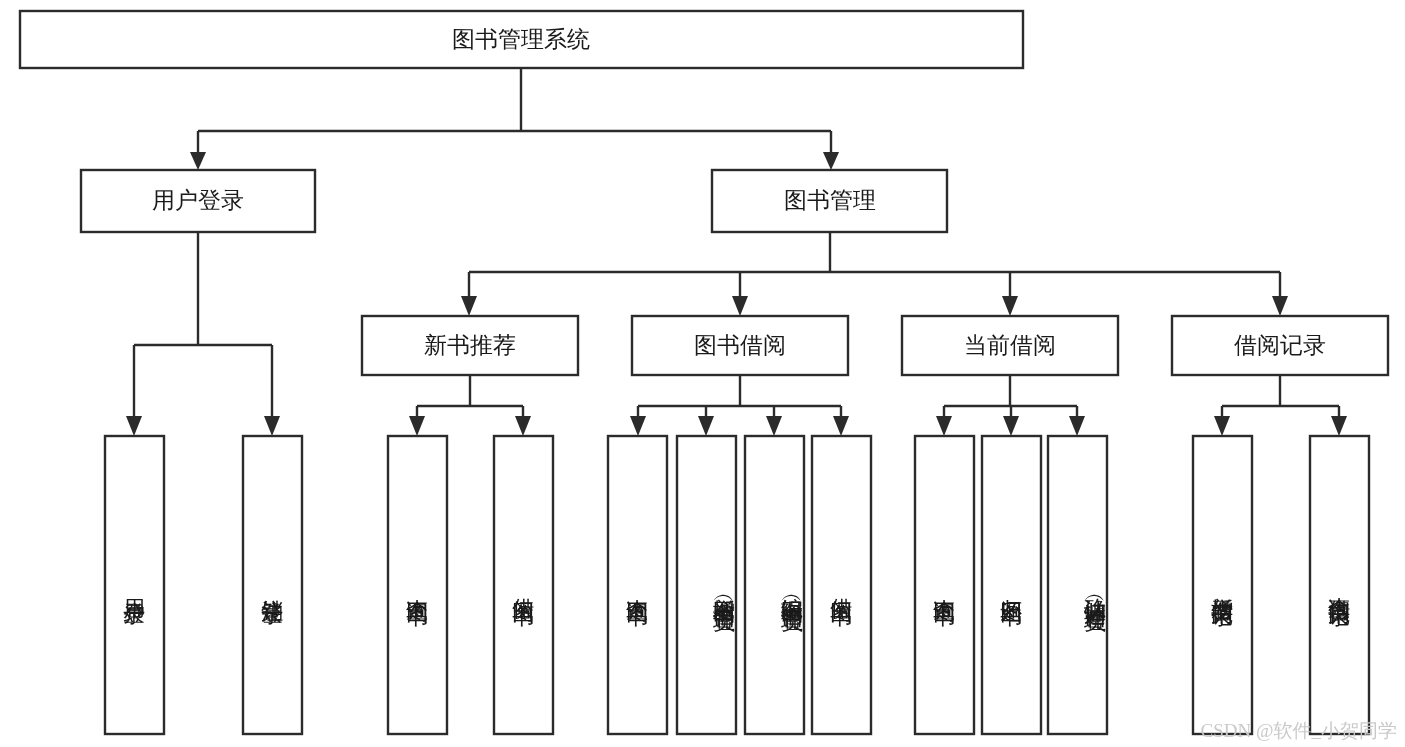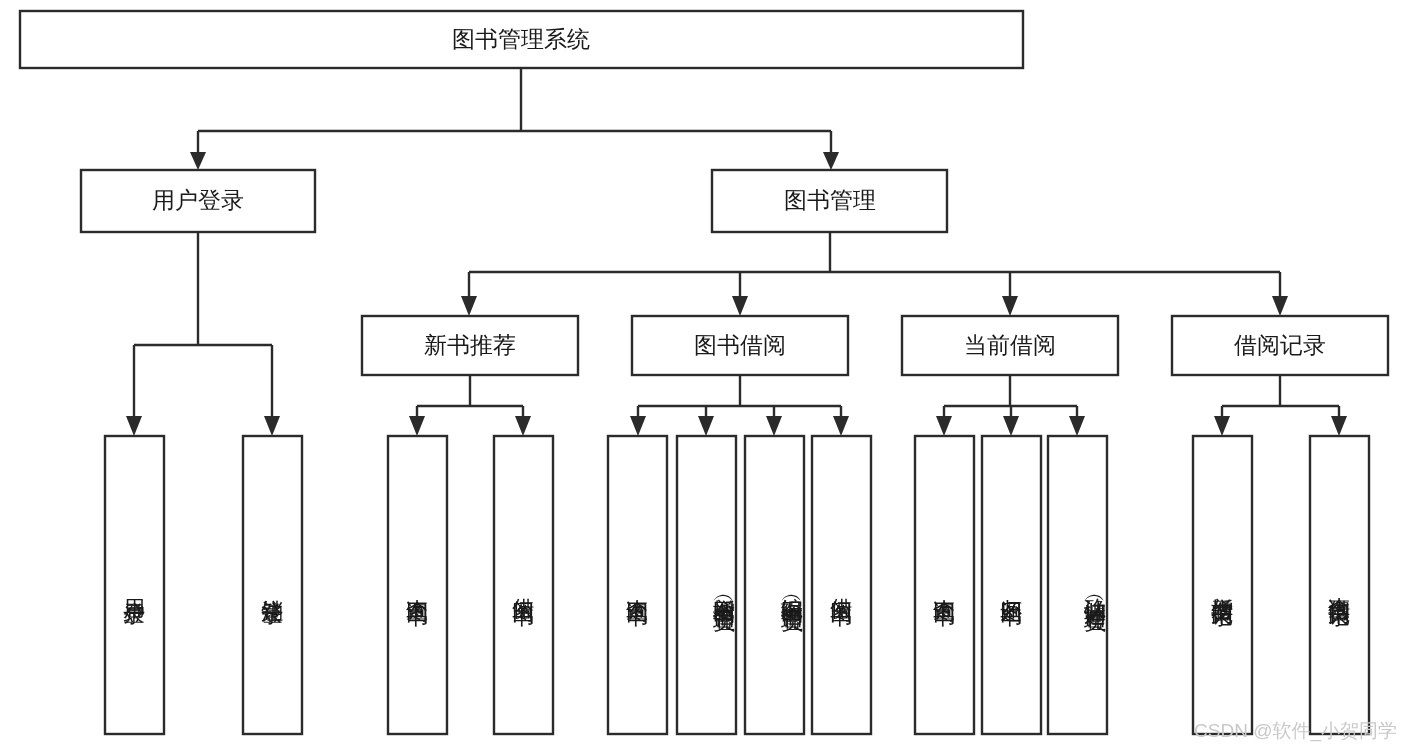--- a/index.html
+++ b/index.html
@@ -63,21 +63,21 @@
     white-space: nowrap;
     pointer-events: none;
   }
   .vert-label.centered {
     align-items: center;
   }
   .watermark {
     position: absolute;
     right: 8px;
     bottom: 3px;
-    font-family: Liberation Sans, sans-serif;
+    font-family: Liberation Serif, serif;
     font-size: 19px;
     color: #c9c9c9;
     white-space: nowrap;
     user-select: none;
   }
 </style>
 </head>
 <body>
 
 <div id="diagram-root">

